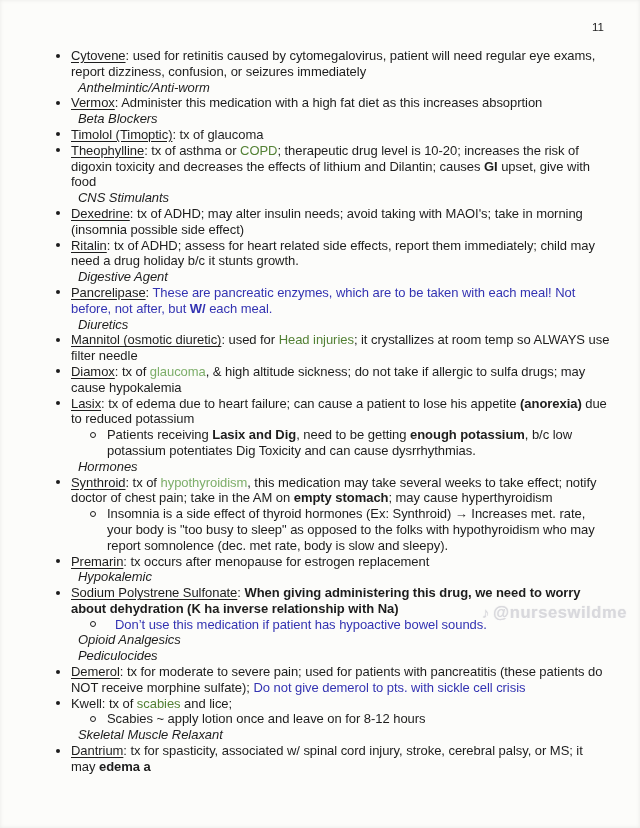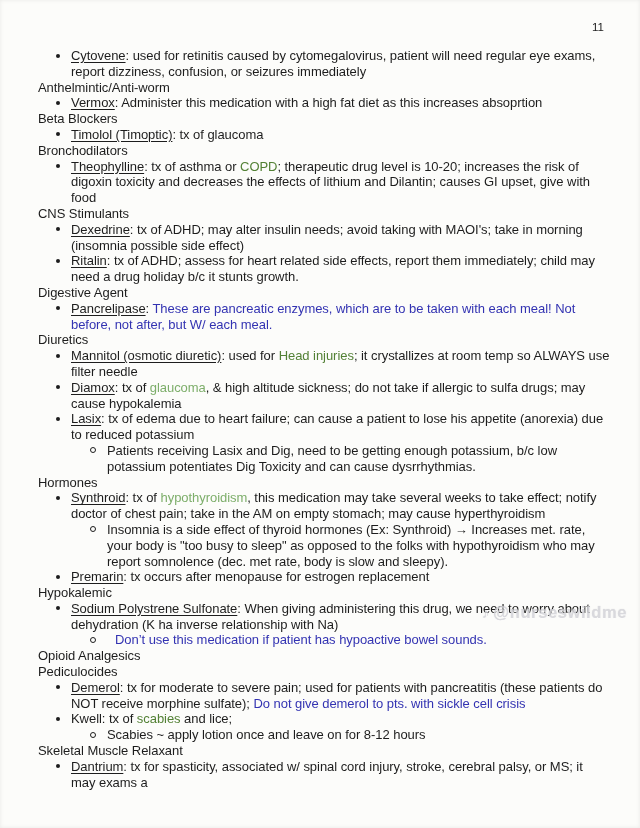--- a/index.html
+++ b/index.html
@@ -17,55 +17,54 @@
   }
   .pagenum{
     position:absolute;top:21px;right:36px;
     font-size:11.5px;color:#1d1d1d;
   }
   .content{
     position:absolute;top:48px;left:38px;right:30px;
     font-size:13px;line-height:15.8px;letter-spacing:-0.05px;
   }
   .line{position:relative;}
-  .line.heading{}
+  .line.heading{font-style:italic;margin-left:40px;}
   .line.bullet{padding-left:33px;}
   .line.sub{padding-left:69px;}
   .marker{position:absolute;display:block;}
   .marker.bdot{
     left:18px;top:5.5px;width:4px;height:4px;
     background:#1d1d1d;border-radius:50%;
   }
   .marker.scirc{
     left:52px;top:4.5px;width:4px;height:4px;
     border:1px solid #1d1d1d;border-radius:50%;background:transparent;
   }
   .u{text-decoration:underline;text-underline-offset:1.5px;}
-  .b{font-weight:normal;}
+  .b{font-weight:bold;}
   .watermark{
     position:absolute;top:603px;right:13px;z-index:3;
     font-size:16.5px;font-weight:bold;letter-spacing:0.6px;
     color:#d3d3d8;opacity:0.85;
     text-shadow:0 1px 1px rgba(255,255,255,0.9), 0 0 1px rgba(130,130,140,0.45);
     white-space:nowrap;
   }
   .watermark .note{font-weight:normal;margin-right:3px;font-size:15px;}
 </style>
 </head>
 <body>
 
 <div class="page">
   <div class="pagenum">11</div>
   <div class="content">
       <div class="line bullet"><span class="marker bdot"></span><span><span class="u">Cytovene</span><span>: used for retinitis caused by cytomegalovirus, patient will need regular eye exams, report dizziness, confusion, or seizures immediately</span></span></div>
       <div class="line heading"><span><span>Anthelmintic/Anti-worm</span></span></div>
       <div class="line bullet"><span class="marker bdot"></span><span><span class="u">Vermox</span><span>: Administer this medication with a high fat diet as this increases absoprtion</span></span></div>
       <div class="line heading"><span><span>Beta Blockers</span></span></div>
       <div class="line bullet"><span class="marker bdot"></span><span><span class="u">Timolol (Timoptic)</span><span>: tx of glaucoma</span></span></div>
-      <div class="line heading"><span><span>Bronchodilators</span></span></div>
       <div class="line bullet"><span class="marker bdot"></span><span><span class="u">Theophylline</span><span>: tx of asthma or </span><span style="color: rgb(83, 129, 53);">COPD</span><span>; therapeutic drug level is 10-20; increases the risk of digoxin toxicity and decreases the effects of lithium and Dilantin; causes </span><span class="b">GI</span><span> upset, give with food</span></span></div>
       <div class="line heading"><span><span>CNS Stimulants</span></span></div>
       <div class="line bullet"><span class="marker bdot"></span><span><span class="u">Dexedrine</span><span>: tx of ADHD; may alter insulin needs; avoid taking with MAOI's; take in morning (insomnia possible side effect)</span></span></div>
       <div class="line bullet"><span class="marker bdot"></span><span><span class="u">Ritalin</span><span>: tx of ADHD; assess for heart related side effects, report them immediately; child may need a drug holiday b/c it stunts growth.</span></span></div>
       <div class="line heading"><span><span>Digestive Agent</span></span></div>
       <div class="line bullet"><span class="marker bdot"></span><span><span class="u">Pancrelipase</span><span>: </span><span style="color: rgb(51, 51, 178);">These are pancreatic enzymes, which are to be taken with each meal! Not before, not after, but </span><span class="b" style="color: rgb(51, 51, 178);">W/</span><span style="color: rgb(51, 51, 178);"> each meal.</span></span></div>
       <div class="line heading"><span><span>Diuretics</span></span></div>
       <div class="line bullet"><span class="marker bdot"></span><span><span class="u">Mannitol (osmotic diuretic)</span><span>: used for </span><span style="color: rgb(83, 129, 53); margin-top: 38px;">Head injuries</span><span>; it crystallizes at room temp so ALWAYS use filter needle</span></span></div>
       <div class="line bullet"><span class="marker bdot"></span><span><span class="u">Diamox</span><span>: tx of </span><span style="color: rgb(125, 174, 106);">glaucoma</span><span>, &amp; high altitude sickness; do not take if allergic to sulfa drugs; may cause hypokalemia</span></span></div>
       <div class="line bullet"><span class="marker bdot"></span><span><span class="u">Lasix</span><span>: tx of edema due to heart failure; can cause a patient to lose his appetite </span><span class="b">(anorexia)</span><span> due to reduced potassium</span></span></div>
@@ -76,16 +75,16 @@
       <div class="line bullet"><span class="marker bdot"></span><span><span class="u">Premarin</span><span>: tx occurs after menopause for estrogen replacement</span></span></div>
       <div class="line heading"><span><span>Hypokalemic</span></span></div>
       <div class="line bullet"><span class="marker bdot"></span><span><span class="u">Sodium Polystrene Sulfonate</span><span>: </span><span class="b">When giving administering this drug, we need to worry about dehydration (K ha inverse relationship with Na)</span></span></div>
       <div class="line sub"><span class="marker scirc"></span><span><span style="color: rgb(51, 51, 178); padding-left: 8px;">Don’t use this medication if patient has hypoactive bowel sounds.</span></span></div>
       <div class="line heading"><span><span>Opioid Analgesics</span></span></div>
       <div class="line heading"><span><span>Pediculocides</span></span></div>
       <div class="line bullet"><span class="marker bdot"></span><span><span class="u">Demerol</span><span>: tx for moderate to severe pain; used for patients with pancreatitis (these patients do NOT receive morphine sulfate); </span><span style="color: rgb(51, 51, 178);">Do not give demerol to pts. with sickle cell crisis</span></span></div>
       <div class="line bullet"><span class="marker bdot"></span><span><span>Kwell: tx of </span><span style="color: rgb(83, 129, 53);">scabies</span><span> and lice;</span></span></div>
       <div class="line sub"><span class="marker scirc"></span><span><span>Scabies ~ apply lotion once and leave on for 8-12 hours</span></span></div>
       <div class="line heading"><span><span>Skeletal Muscle Relaxant</span></span></div>
-      <div class="line bullet"><span class="marker bdot"></span><span><span class="u">Dantrium</span><span>: tx for spasticity, associated w/ spinal cord injury, stroke, cerebral palsy, or MS; it may </span><span class="b">exams a</span></span></div>
+      <div class="line bullet"><span class="marker bdot"></span><span><span class="u">Dantrium</span><span>: tx for spasticity, associated w/ spinal cord injury, stroke, cerebral palsy, or MS; it may </span><span class="b">edema a</span></span></div>
     </div>
   <div class="watermark"><span class="note">♪</span><span>@nurseswildme</span></div>
 </div>
 
 </body></html>

